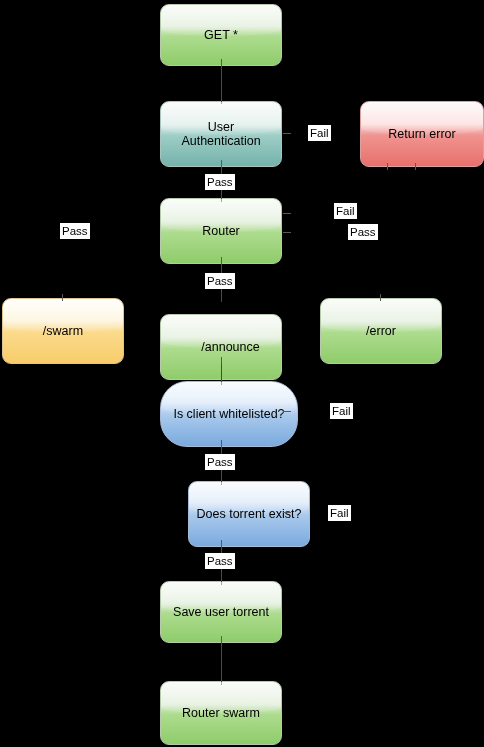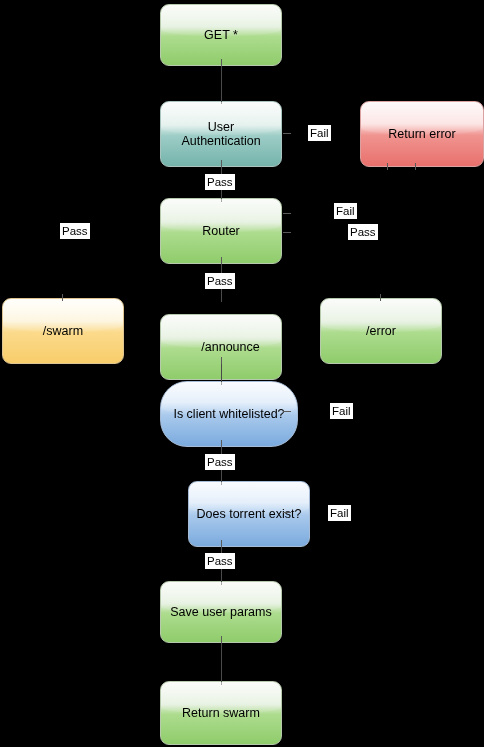--- a/index.html
+++ b/index.html
@@ -135,24 +135,24 @@
       <div class="node green" style="left: 320px; top: 298px; width: 122px; height: 66px;">
         <span class="label">/error</span>
       </div>
       <div class="node blue" style="left: 160px; top: 381px; width: 138px; height: 66px; border-radius: 27px;">
         <span class="label">Is client whitelisted?</span>
       </div>
       <div class="node blue" style="left: 160px; top: 481px; width: 122px; height: 66px; margin-left: 28px;">
         <span class="label">Does torrent exist?</span>
       </div>
       <div class="node green" style="left: 160px; top: 581px; width: 122px; height: 62px;">
-        <span class="label">Save user params</span>
+        <span class="label">Save user torrent</span>
       </div>
       <div class="node green" style="left: 160px; top: 681px; width: 122px; height: 64px;">
-        <span class="label">Return swarm</span>
+        <span class="label">Router swarm</span>
       </div>
     </div>
   <div id="edges-layer">
       <div class="conn-v" style="left: 221px; top: 62px; height: 42px;"></div>
       <div class="conn-v" style="left: 221px; top: 163px; height: 39px;"></div>
       <div class="conn-v" style="left: 221px; top: 260px; height: 42px;"></div>
       <div class="conn-v" style="left: 221px; top: 360px; height: 25px;"></div>
       <div class="conn-v" style="left: 221px; top: 443px; height: 42px;"></div>
       <div class="conn-v" style="left: 221px; top: 543px; height: 42px;"></div>
       <div class="conn-v" style="left: 221px; top: 639px; height: 46px;"></div>

